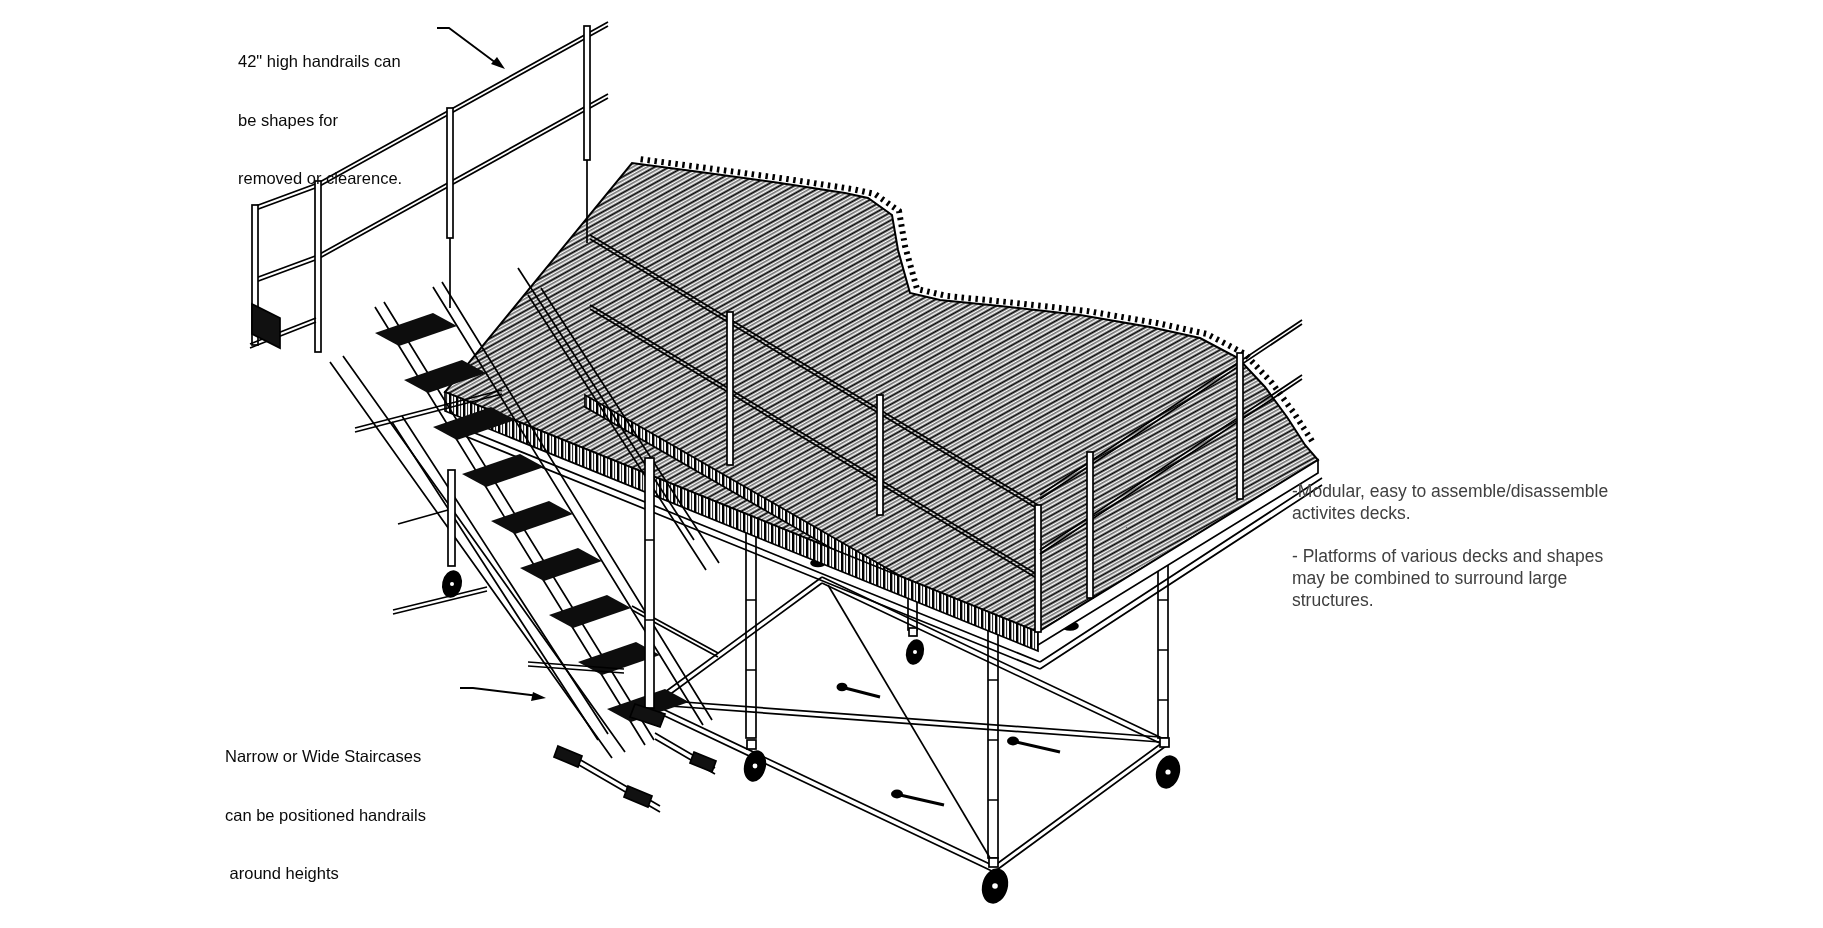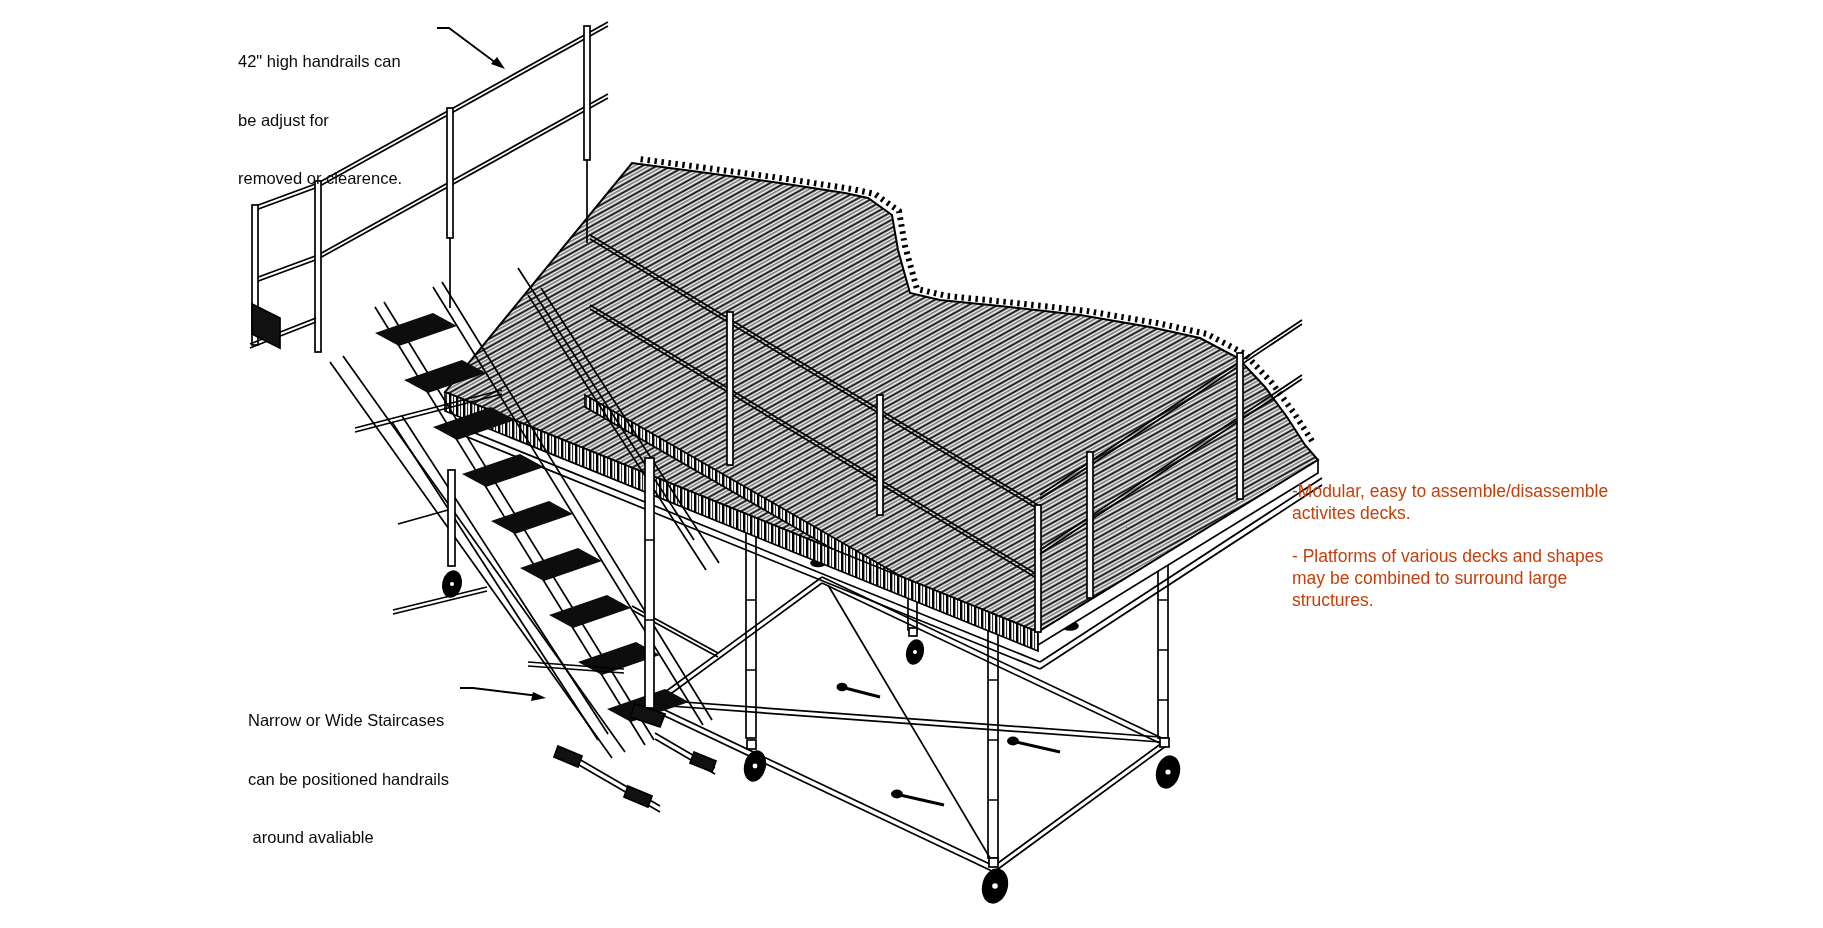--- a/index.html
+++ b/index.html
@@ -1,22 +1,22 @@
 <!DOCTYPE html>
 <html><head>
 <meta charset="utf-8">
 <style>
   html,body{margin:0;padding:0;background:#fff;}
   #page{position:relative;width:1823px;height:928px;background:#fff;overflow:hidden;
         font-family:"Liberation Sans",sans-serif;color:#000;}
   #drawing{position:absolute;left:0;top:0;width:1823px;height:928px;}
   .callout{position:absolute;font-size:16.5px;line-height:19.5px;color:#0a0a0a;white-space:pre;}
   #callout-handrails{left:238px;top:13px;}
-  #callout-staircase{left:225px;top:672px;margin-left:23px;}
-  #feature-list{position:absolute;left:1292px;top:480px;width:372px;font-size:17.5px;line-height:22px;color:#c2410c;}
+  #callout-staircase{left:225px;top:708px;}
+  #feature-list{position:absolute;left:1292px;top:480px;width:372px;font-size:17.5px;line-height:22px;color:#404040;}
   #feature-list p{margin:0 0 21px 0;white-space:pre;}
 </style>
 </head>
 <body>
 
 <div id="page">
 
   <svg id="drawing" viewBox="0 0 1823 928" aria-hidden="true">
     <defs>
       <pattern id="tubes" patternUnits="userSpaceOnUse" width="60" height="7" patternTransform="rotate(-29)">
@@ -186,28 +186,28 @@
       </g>
       <g>
         <path d="M460,688 L473,688 L539,696"></path>
         <polygon points="546,698 531,701 533,692" fill="#000" stroke="none"></polygon>
       </g>
     </g>
   </svg>
 
   <div class="callout" id="callout-handrails">
     <div>42" high handrails can</div>
-    <div>be adjust for</div>
+    <div>be shapes for</div>
     <div>removed or clearence.</div>
   </div>
 
   <div class="callout" id="callout-staircase">
     <div>Narrow or Wide Staircases</div>
     <div>can be positioned handrails</div>
-    <div> around avaliable</div>
+    <div> around heights</div>
   </div>
 
   <div id="feature-list">
     <p><span>-Modular, easy to assemble/disassemble</span><br><span>activites decks.</span></p>
     <p><span>- Platforms of various decks and shapes</span><br><span>may be combined to surround large</span><br><span>structures.</span></p>
   </div>
 
 </div>
 
 </body></html>

